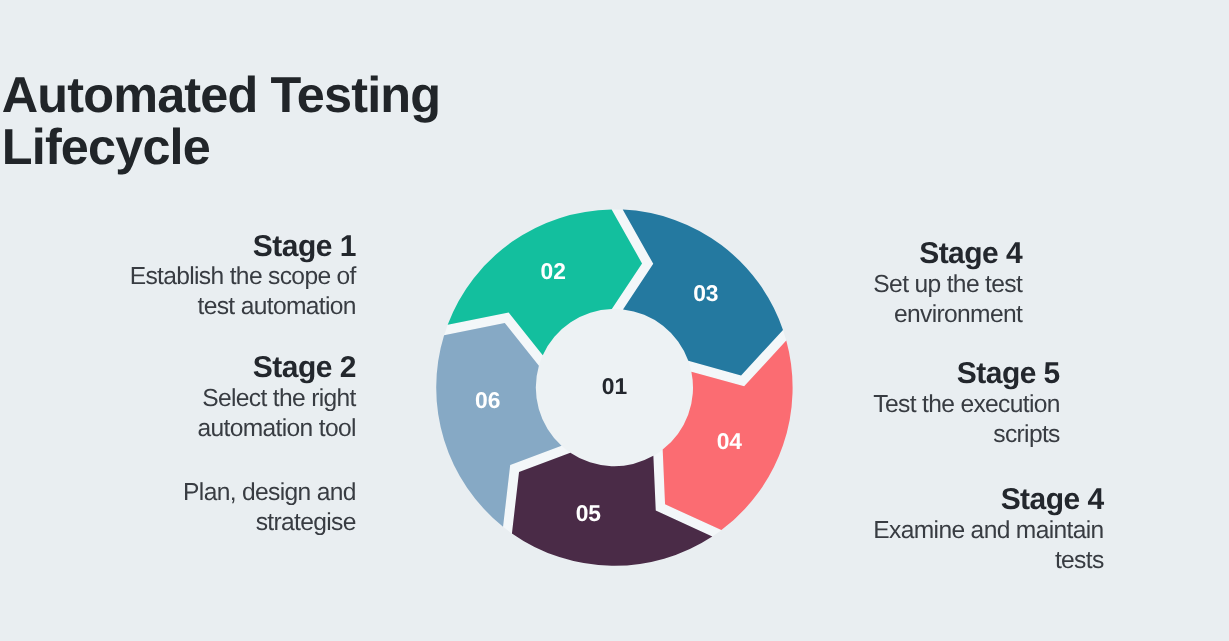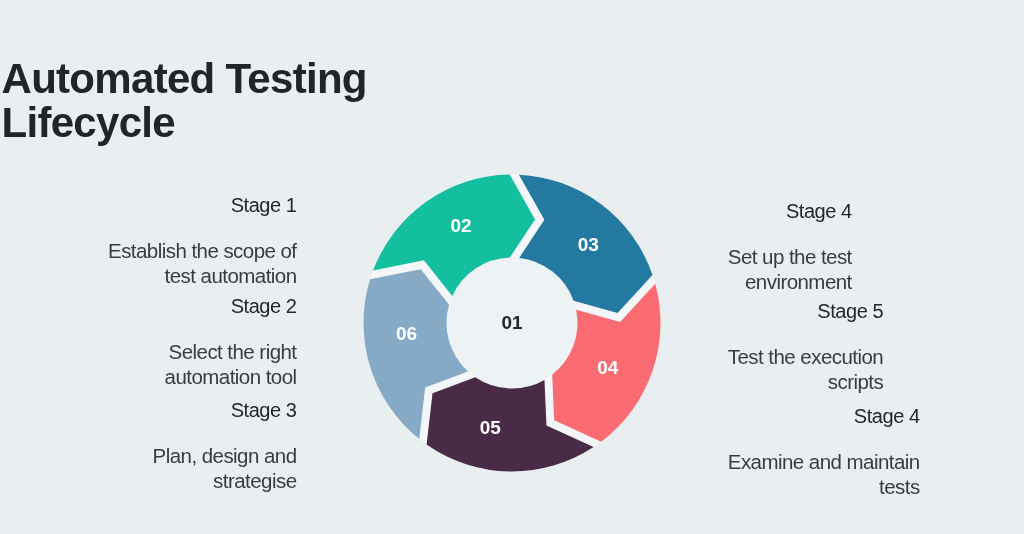--- a/index.html
+++ b/index.html
@@ -12,25 +12,25 @@
   }
   .title {
     position: absolute; left: 1.5px; top: 57.3px; width: 1024px;
     text-align: left;
     font-size: 42px; font-weight: bold; line-height: 43.8px;
     letter-spacing: -0.7px;
     color: #212529;
   }
   .block { position: absolute; }
   .block h3 {
-    margin: 0; font-size: 20px; font-weight: normal; line-height: 25px;
+    margin: 0; font-size: 25px; font-weight: bold; line-height: 25px;
     color: #23272d; letter-spacing: -0.45px;
   }
   .block p {
-    margin: 20px 0 0 0; font-size: 20.5px; line-height: 25px;
+    margin: 0 0 0 0; font-size: 20.5px; line-height: 25px;
     color: #383c42; letter-spacing: -0.55px;
   }
   .left { text-align: right; right: 727.5px; }
   .right { text-align: right; left: 727.8px; }
   svg text.num {
     font-family: "Liberation Sans", sans-serif;
     font-size: 19px; font-weight: bold; fill: #ffffff;
     text-anchor: middle;
   }
   svg text.num01 {
@@ -45,21 +45,20 @@
 
   <div class="block left" style="top:192.8px">
     <h3>Stage 1</h3>
     <p>Establish the scope of<br>test automation</p>
   </div>
   <div class="block left" style="top:294.3px">
     <h3>Stage 2</h3>
     <p>Select the right<br>automation tool</p>
   </div>
   <div class="block left" style="top:398.0px">
-    <h3>Stage 3</h3>
     <p>Plan, design and<br>strategise</p>
   </div>
 
   <div class="block right" style="top:198.5px">
     <h3>Stage 4</h3>
     <p>Set up the test<br>environment</p>
   </div>
   <div class="block right" style="top:299.4px">
     <h3>Stage 5</h3>
     <p>Test the execution<br>scripts</p>

